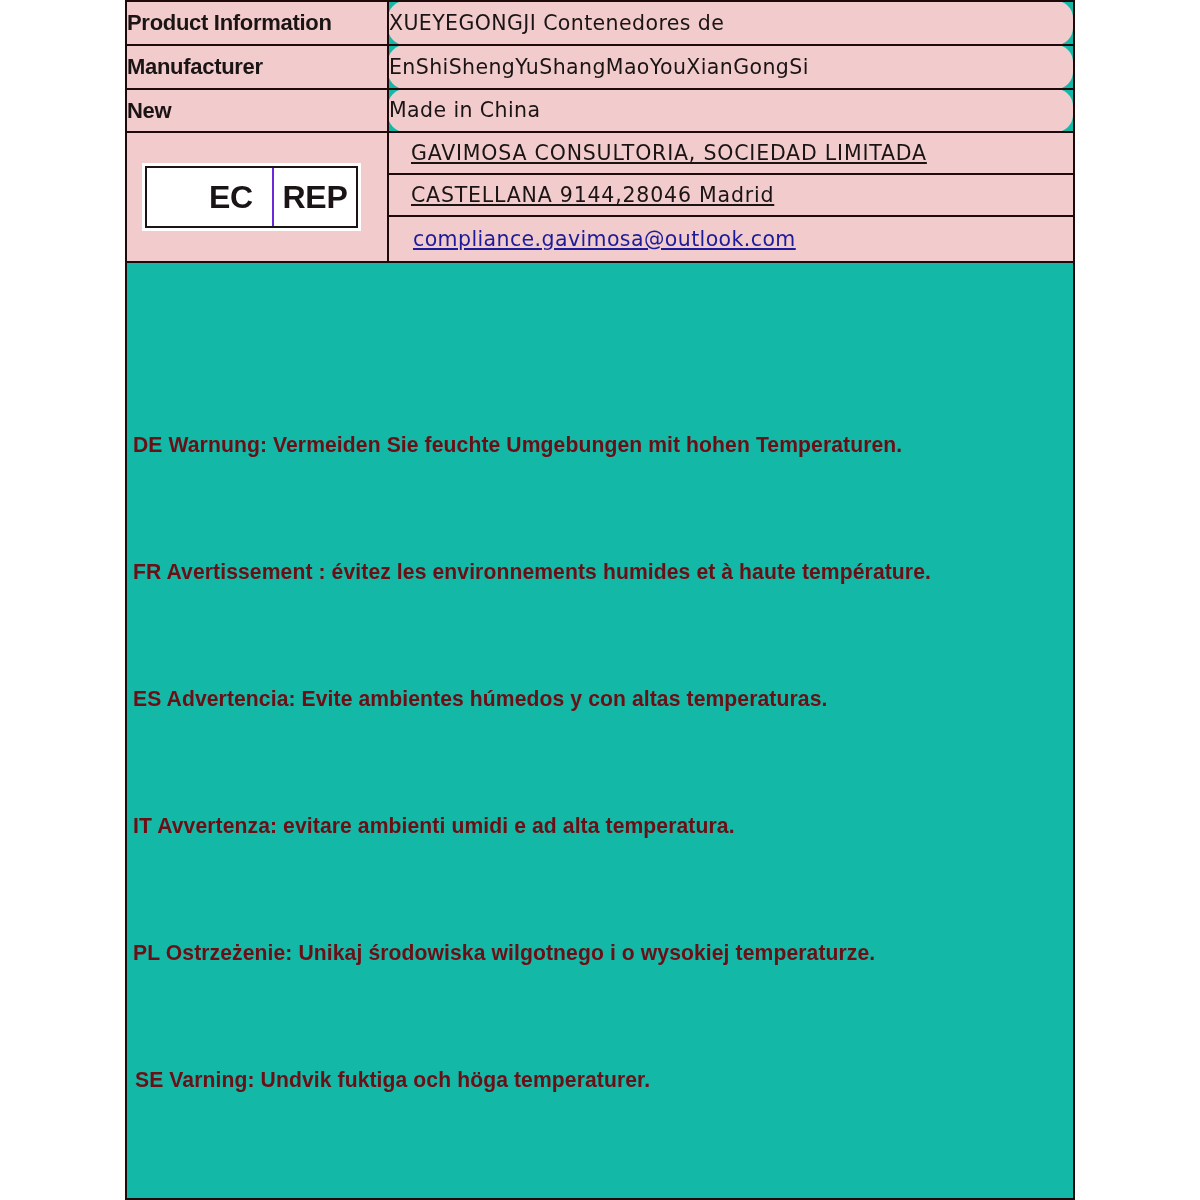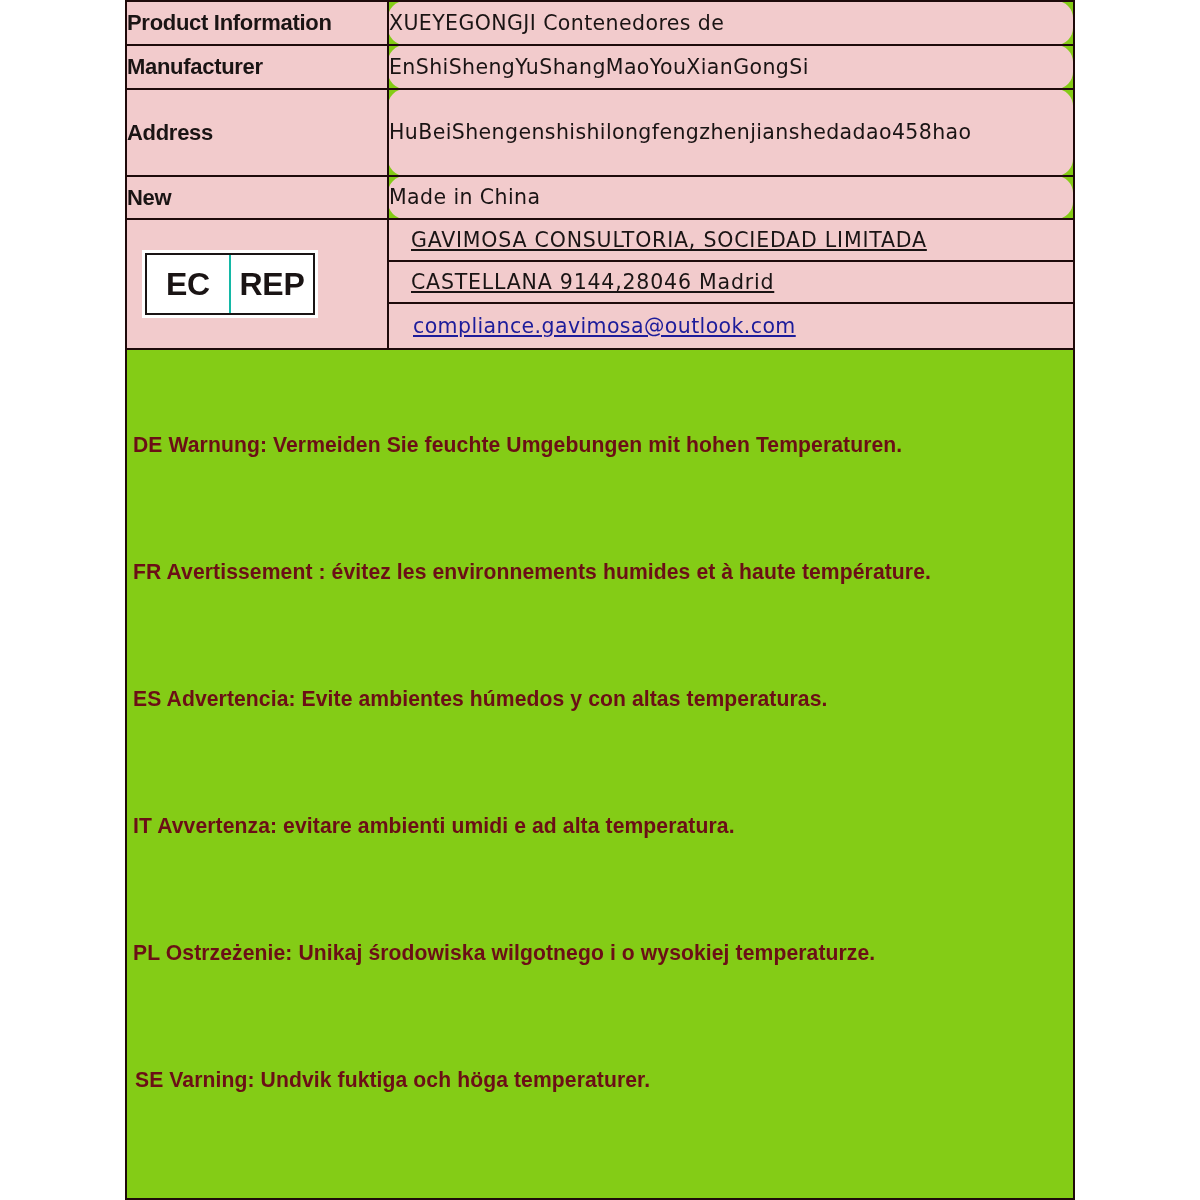--- a/index.html
+++ b/index.html
@@ -1,19 +1,19 @@
 <!DOCTYPE html>
 <html><head>
   <meta charset="utf-8">
   <style>
     html, body { margin: 0; padding: 0; background: #ffffff; }
     body { width: 1200px; height: 1200px; position: relative; overflow: hidden; }
     .sheet {
       position: absolute; left: 125px; top: 0; width: 950px; height: 1200px;
-      background: #84cc16; box-sizing: border-box;
+      background: #14b8a6; box-sizing: border-box;
       border-left: 2px solid #1e0a0a; border-right: 2px solid #1e0a0a; border-bottom: 2px solid #1e0a0a;
     }
     table.info {
       position: absolute; left: 0; top: 0; width: 946px; border-collapse: collapse;
       table-layout: fixed;
     }
     table.info td {
       border: 2px solid #1e0a0a; padding: 0; vertical-align: middle;
       background: #f2cbcc;
     }
@@ -48,21 +48,21 @@
     td.nested { padding: 0; vertical-align: top; }
     .ecrep {
       display: inline-flex; margin-left: 18px; margin-top: 0px;
       border: 2px solid #1a1414; background: #ffffff; height: 58px;
       box-shadow: 0 0 0 3px #ffffff;
     }
     .ecrep span {
       display: flex; align-items: center; justify-content: center;
       font-family: "Liberation Sans", sans-serif; font-weight: bold; font-size: 32px; color: #1a1414;
     }
-    .ecrep .ec { width: 82px; border-right: 2px solid #14b8a6; }
+    .ecrep .ec { width: 82px; border-right: 2px solid #6d28d9; padding-left: 43px; }
     .ecrep .rep { width: 82px; border-radius: 15px; }
     .warnings { position: absolute; left: 0; top: 398px; width: 946px; }
     .warn {
       position: absolute; left: 6px;
       font-family: "Liberation Sans", sans-serif; font-weight: bold; font-size: 22px;
       color: #6b0f16; white-space: nowrap; letter-spacing: 0.1px;
       transform: scaleX(0.96); transform-origin: left center;
     }
   </style>
 </head>
@@ -71,24 +71,20 @@
 <div class="sheet">
   <table class="info">
     <tbody>
         <tr class="r1">
       <td class="label">Product Information</td>
       <td class="value">XUEYEGONGJI Contenedores de</td>
     </tr>
     <tr class="r2">
       <td class="label">Manufacturer</td>
       <td class="value">EnShiShengYuShangMaoYouXianGongSi</td>
-    </tr>
-    <tr class="r3">
-      <td class="label">Address</td>
-      <td class="value" style="word-break: break-all;">HuBeiShengenshishilongfengzhenjianshedadao458hao</td>
     </tr>
     <tr class="r5">
       <td class="label">New</td>
       <td class="value">Made in China</td>
     </tr>
     <tr>
       <td class="label ecrep-cell" style="padding-left:0;">
         <div class="ecrep">
           <span class="ec">EC</span>
           <span class="rep">REP</span>

